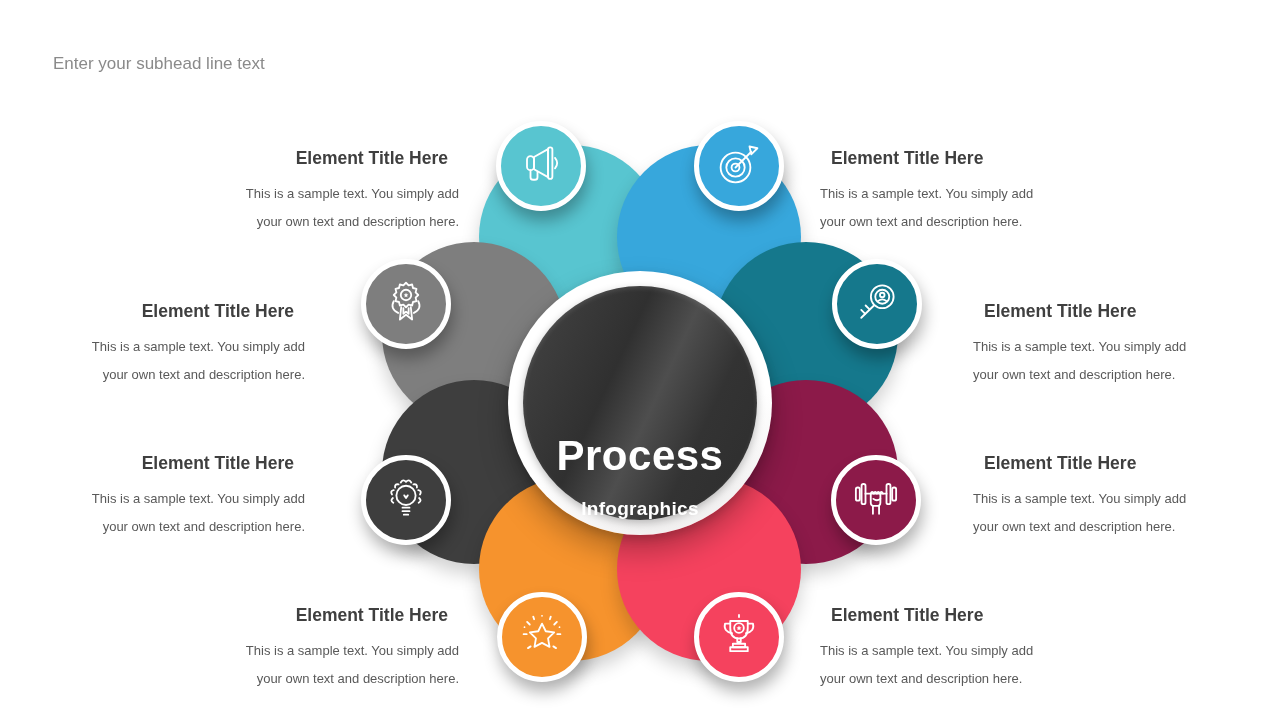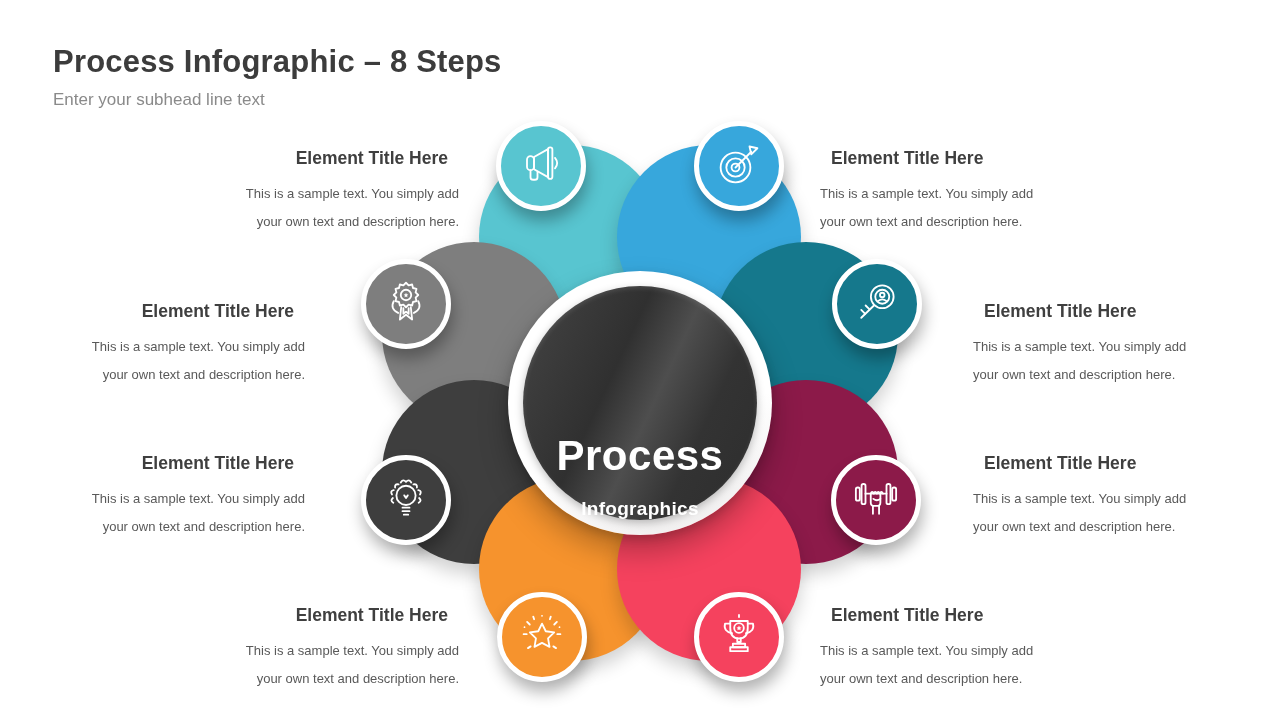--- a/index.html
+++ b/index.html
@@ -60,21 +60,20 @@
   .t4{left:973px;top:442px;}
   .t6{right:821px;top:594px;}
   .t5{left:820px;top:594px;}
 </style>
 </head>
 <body>
 
 <div class="slide">
 
   <div class="header">
-    <h1>Process Infographic – 8 Steps</h1>
     <p>Enter your subhead line text</p>
   </div>
 
   <div class="petal p1" style="background-color: rgb(88, 197, 208);"></div>
   <div class="petal p2" style="background-color: rgb(55, 167, 220);"></div>
   <div class="petal p3" style="background-color: rgb(21, 120, 140);"></div>
   <div class="petal p4" style="background-color: rgb(140, 26, 73);"></div>
   <div class="petal p5" style="background-color: rgb(245, 66, 94);"></div>
   <div class="petal p6" style="background-color: rgb(246, 147, 45);"></div>
   <div class="petal p7" style="background-color: rgb(62, 62, 62);"></div>

